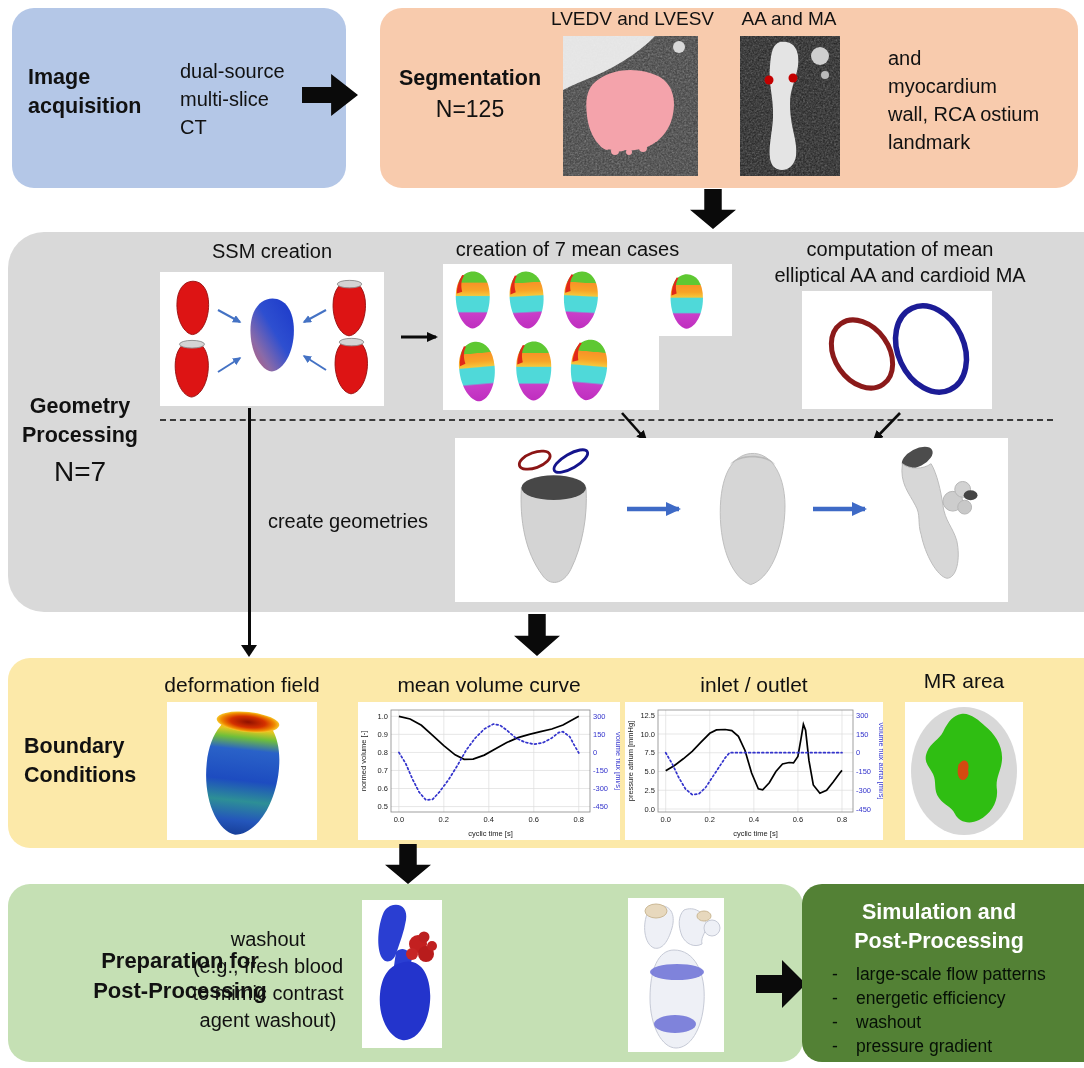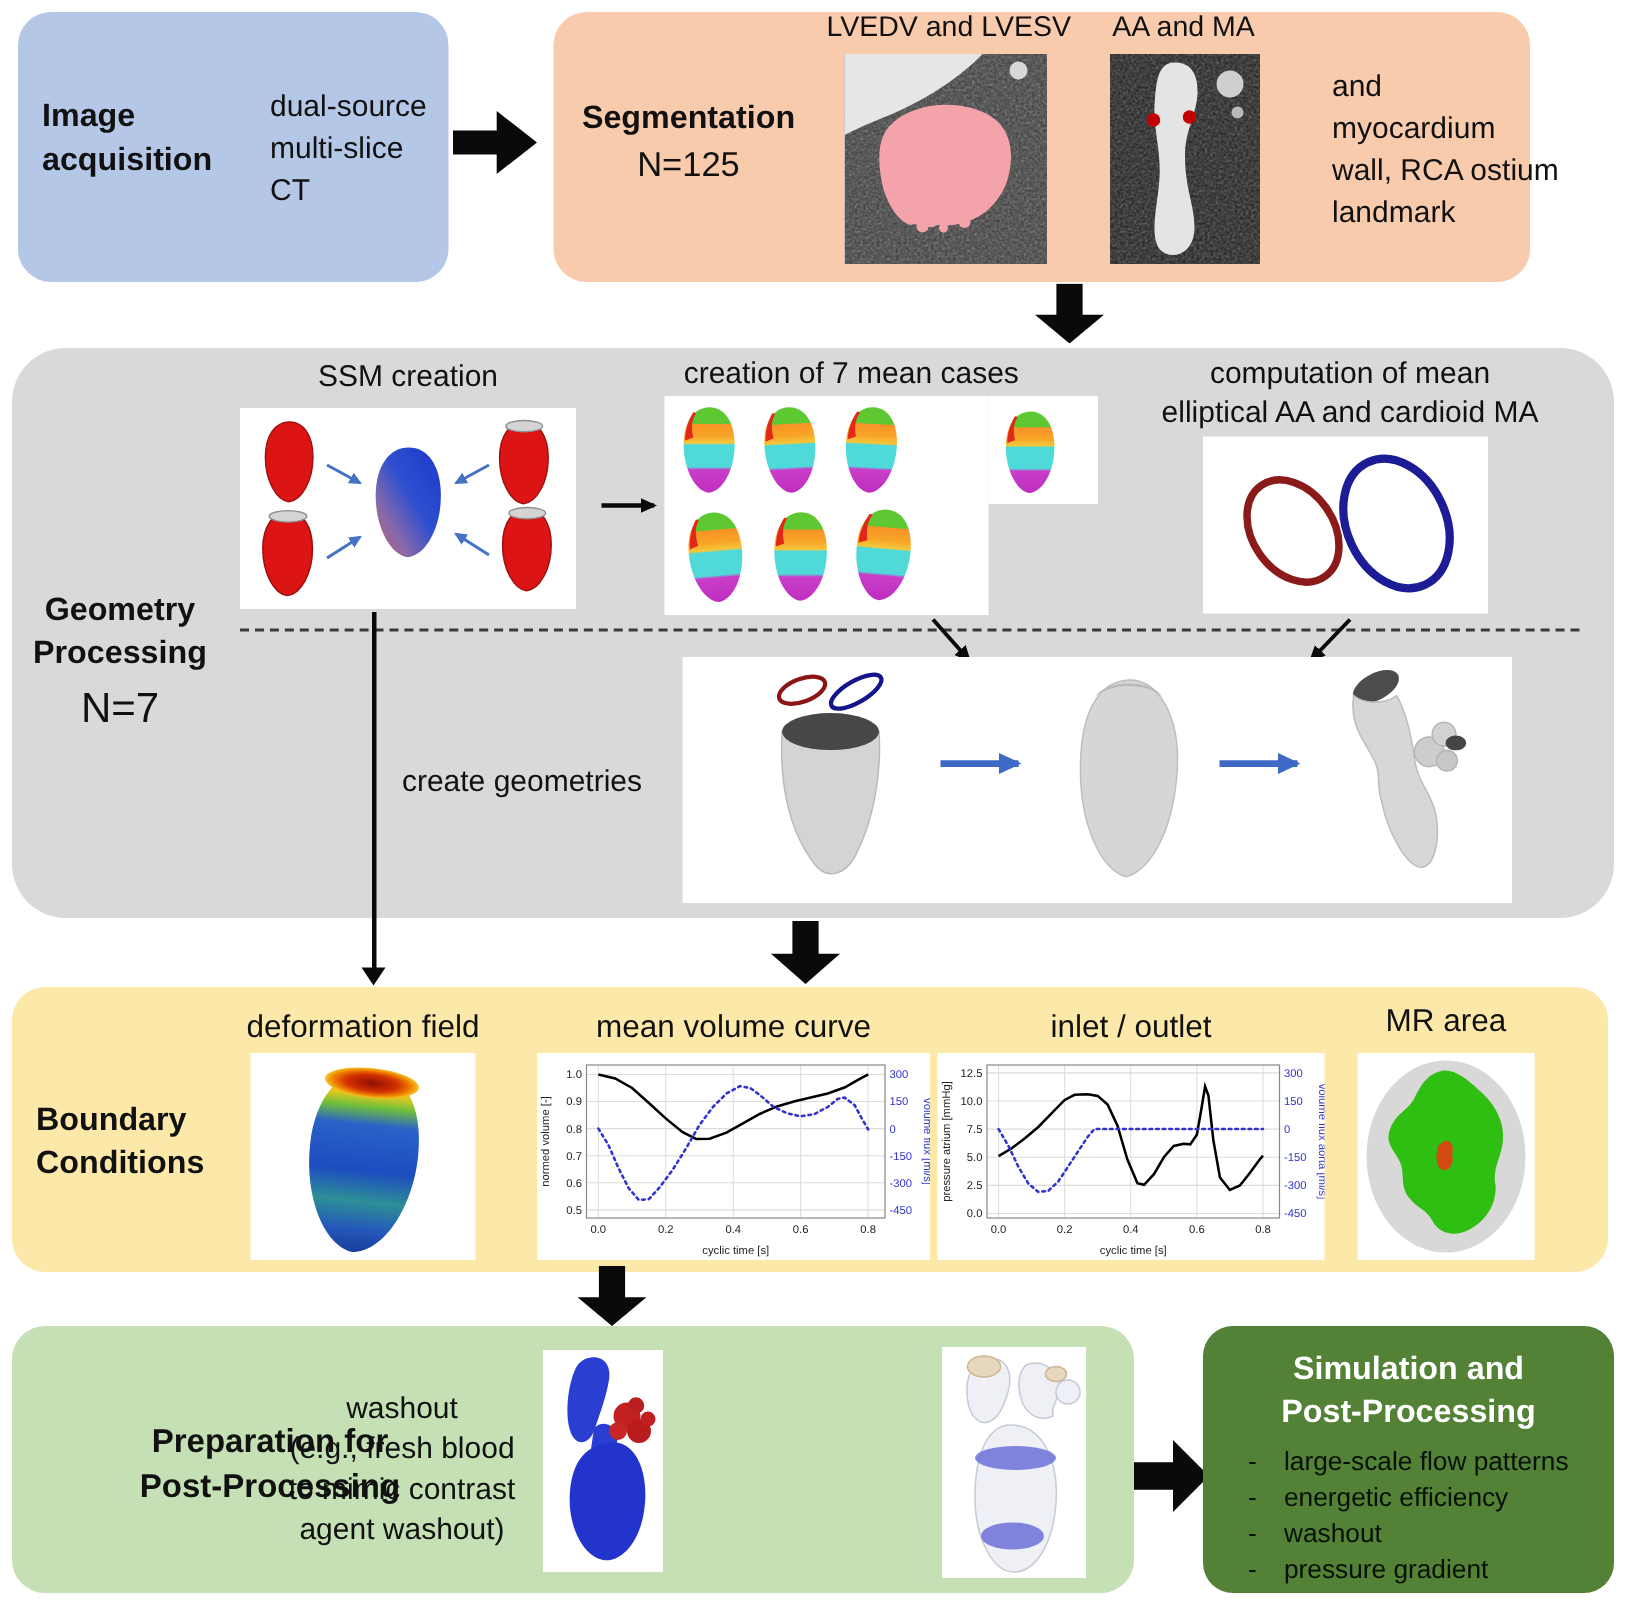--- a/index.html
+++ b/index.html
@@ -1,19 +1,19 @@
 <!DOCTYPE html>
 <html><head>
 <meta charset="utf-8">
 <style>
   html,body{margin:0;padding:0;background:#fff;}
   body{font-family:"Liberation Sans",sans-serif;color:#111;}
   #canvas{position:relative;width:1084px;height:1068px;background:#ffffff;overflow:hidden;}
   .abs{position:absolute;}
-  .box{position:absolute;border-radius:22px;}
+  .box{position:absolute;border-radius:22px;padding-left:47px;}
   .panel{position:absolute;background:#ffffff;}
   .cap{position:absolute;font-size:20px;line-height:26px;text-align:center;}
   .hd{font-weight:bold;font-size:21.5px;line-height:29px;}
   .pre{white-space:pre-line;}
   .arrR{position:absolute;background:#0a0a0a;clip-path:polygon(0 31%,52% 31%,52% 0,100% 50%,52% 100%,52% 69%,0 69%);}
   .arrD{position:absolute;background:#0a0a0a;clip-path:polygon(31% 0,69% 0,69% 52%,100% 52%,50% 100%,0 52%,31% 52%);}
   .vline{position:absolute;background:#0a0a0a;}
   .vhead{position:absolute;width:0;height:0;border-left:8px solid transparent;border-right:8px solid transparent;border-top:12px solid #0a0a0a;}
   .dash{position:absolute;border-top:2px dashed #3a3a3a;height:0;}
   svg{display:block;}
@@ -81,21 +81,21 @@
   <div class="box" style="left: 12px; top: 8px; width: 287px; height: 180px; background: rgb(180, 199, 231);">
     <div class="abs hd pre" style="left:16px;top:55px;width:150px;">Image
 acquisition</div>
     <div class="abs pre" style="left:168px;top:49px;font-size:20px;line-height:28px;">dual-source
 multi-slice
 CT</div>
   </div>
 
   <div class="arrR" style="left:302px;top:74px;width:56px;height:42px;"></div>
 
-  <div class="box" style="left: 369px; top: 8px; width: 651px; height: 180px; background: rgb(248, 203, 173);">
+  <div class="box" style="left: 380px; top: 8px; width: 651px; height: 180px; background: rgb(248, 203, 173);">
     <div class="abs hd" style="left:10px;top:56px;width:160px;text-align:center;">Segmentation</div>
     <div class="abs" style="left:10px;top:88px;width:160px;text-align:center;font-size:23px;">N=125</div>
   </div>
   <div class="cap" style="left:545px;top:6px;width:175px;font-size:19px;">LVEDV and LVESV</div>
   <div class="panel" style="left:563px;top:36px;width:135px;height:140px;">
     <svg viewBox="0 0 135 140" width="135" height="140">
       <rect width="135" height="140" fill="#3a3a3a"></rect>
       <rect width="135" height="140" filter="url(#ctNoise)" opacity="0.5"></rect>
       <path d="M0,0 L92,0 C75,18 48,34 22,44 C12,48 4,52 0,54 Z" fill="#f2f2f2" opacity="0.92"></path>
       <circle cx="116" cy="11" r="6" fill="#d8d8d8"></circle>

